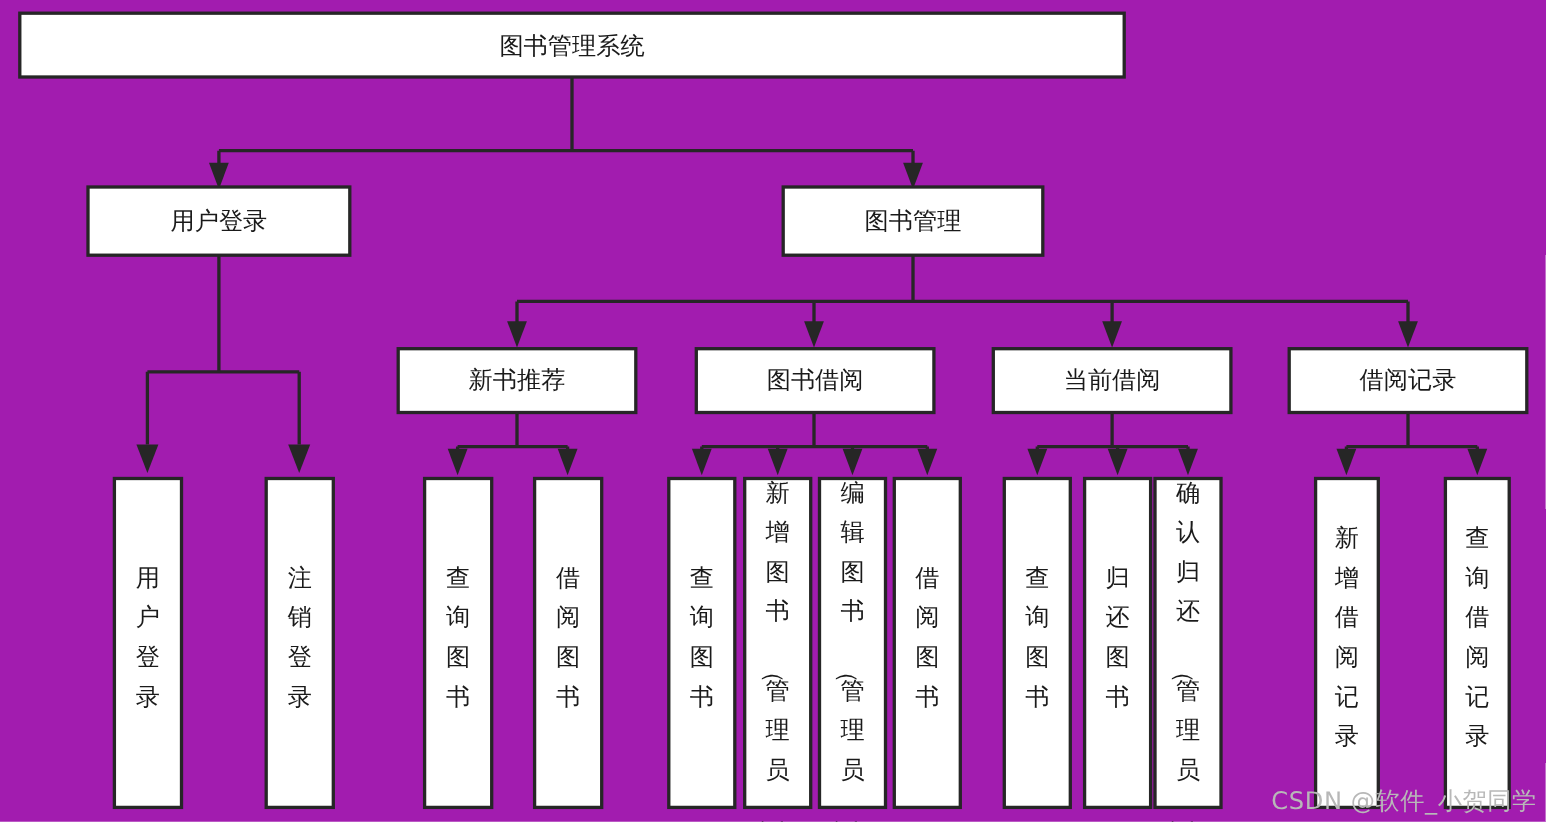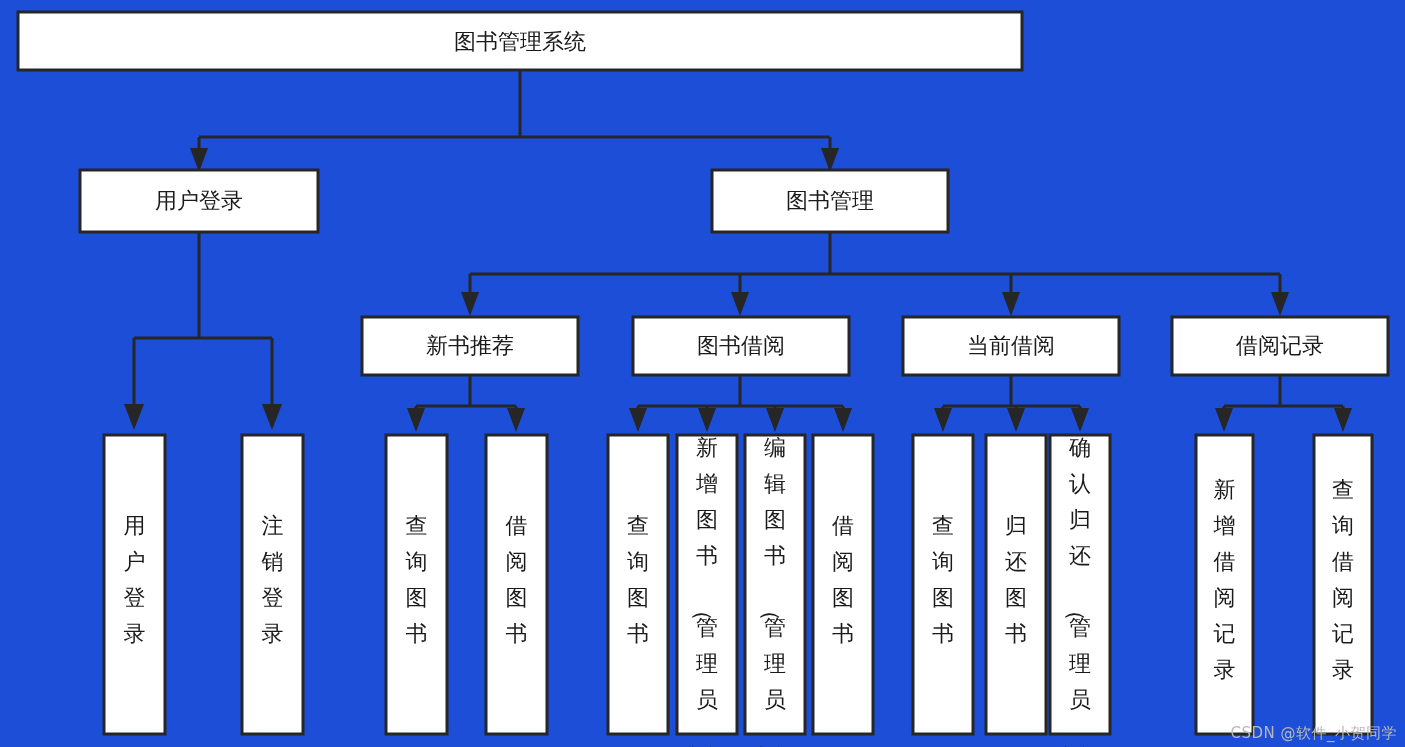--- a/index.html
+++ b/index.html
@@ -10,21 +10,21 @@
   body {
     width: 1405px;
     height: 747px;
     overflow: hidden;
     font-family: "DejaVu Sans", "Liberation Sans", sans-serif;
   }
   #diagram-root {
     position: relative;
     width: 1405px;
     height: 747px;
-    background: #1d4ed8;
+    background: #a21caf;
   }
   svg#flow {
     position: absolute;
     top: 0;
     left: 0;
     width: 1405px;
     height: 747px;
     display: block;
   }
   .node-box {
@@ -53,21 +53,21 @@
     font-family: "DejaVu Sans", "Liberation Sans", sans-serif;
     font-size: 22px;
     fill: #1a1a1a;
     text-anchor: middle;
   }
   .watermark {
     position: absolute;
     right: 8px;
     bottom: 4px;
     font-family: "DejaVu Sans", "Liberation Sans", sans-serif;
-    font-size: 15px;
+    font-size: 22px;
     color: #b8b8b8;
     white-space: nowrap;
     letter-spacing: 0.5px;
     pointer-events: none;
   }
 </style>
 </head>
 <body>
 
 <div id="diagram-root">

